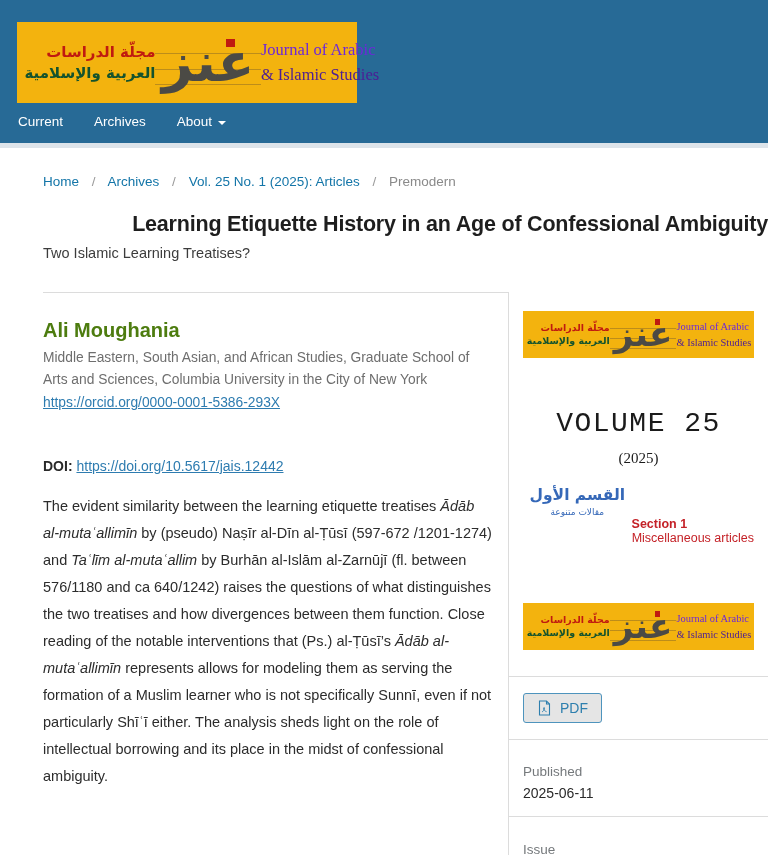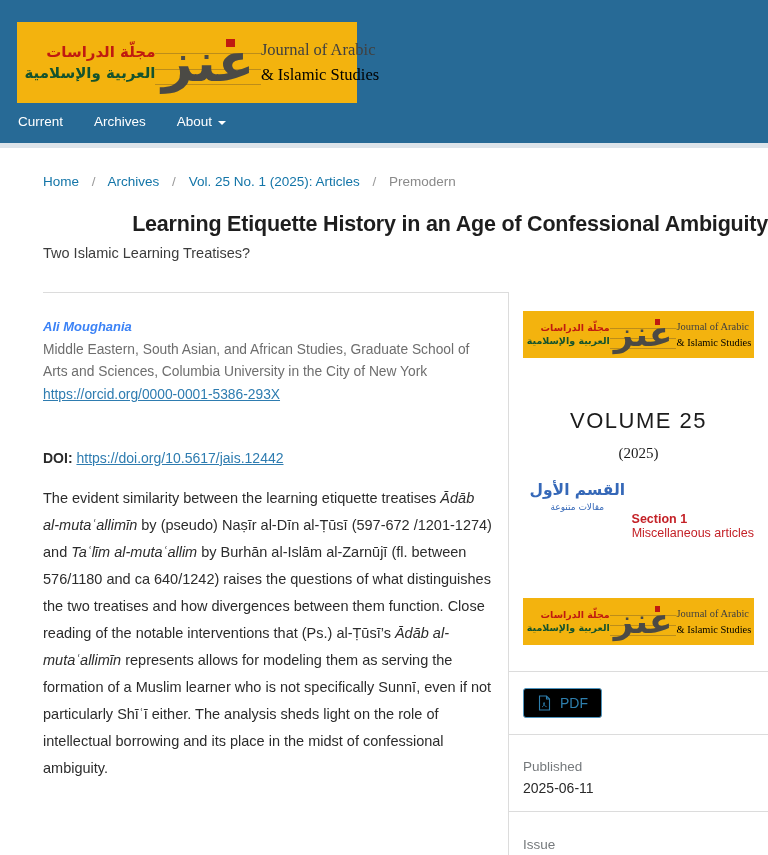--- a/index.html
+++ b/index.html
@@ -24,22 +24,22 @@
   .jais-logo .ar .l1 { color:#c01a10; font-size:1em; font-weight:bold; }
   .jais-logo .ar .l2 { color:#14532d; font-size:1em; font-weight:bold; }
   .jais-logo .callig {
     position:relative; font-family:"DejaVu Sans",sans-serif; direction:rtl;
     color:#4b4a45; font-size:3.6em; line-height:1; font-weight:bold;
     padding:0 .12em; background:
       repeating-linear-gradient(to bottom, transparent 0, transparent 31%, rgba(170,128,30,.75) 31%, rgba(170,128,30,.75) calc(31% + 1px), transparent calc(31% + 1px), transparent 61%, rgba(170,128,30,.75) 61%, rgba(170,128,30,.75) calc(61% + 1px), transparent calc(61% + 1px), transparent 88%, rgba(170,128,30,.75) 88%, rgba(170,128,30,.75) calc(88% + 1px), transparent calc(88% + 1px));
   }
   .jais-logo .callig .dot { position:absolute; top:.06em; right:.48em; width:.16em; height:.16em; background:#c01a10; }
   .jais-logo .en { font-family:"Liberation Serif","DejaVu Serif",serif; line-height:1.5; white-space:nowrap; }
-  .jais-logo .en .l1 { color:#404040; font-size:1.1em; }
-  .jais-logo .en .l2 { color:#000000; font-size:1.1em; }
+  .jais-logo .en .l1 { color:#6d28d9; font-size:1.1em; }
+  .jais-logo .en .l2 { color:#4c1d95; font-size:1.1em; }
 
   
   .main-nav { display:flex; gap:31px; padding:11px 0 0 1px; }
   .main-nav .nav-item { color:#ffffff; font-size:13.5px; text-decoration:none; display:inline-flex; align-items:center; gap:6px; cursor:pointer; }
   .caret { width:0; height:0; border-left:4px solid transparent; border-right:4px solid transparent; border-top:4px solid #fff; display:inline-block; margin-top:2px; }
 
   
   .breadcrumb { margin:26px 0 0 43px; font-size:13.5px; color:#8a8a8a; }
   .breadcrumb a { color:#1375a8; text-decoration:none; cursor:pointer; }
   .breadcrumb .sep { margin:0 9px; color:#9a9a9a; }
@@ -49,49 +49,49 @@
   .title-block { margin:23px 0 0 43px; }
   .article-title { font-size:21.5px; font-weight:bold; color:#1e1e1e; letter-spacing:-.2px;text-align:right; }
   .article-subtitle { font-size:14.5px; color:#3c3c3c; margin-top:8px; }
 
   
   .content-row { display:flex; margin:31px 0 0 43px; align-items:stretch; }
   .main-col { width:465px; border-top:1px solid #dcdcdc; padding:26px 15px 0 0; }
   .side-col { width:260px; border-left:1px solid #dcdcdc; }
 
   
-  .author-name { font-size:13px; font-weight:bold; color:#3b82f6;font-style:italic; }
+  .author-name { font-size:20px; font-weight:bold; color:#4d7c0f; }
   .author-affil { font-size:13.8px; color:#6e6e6e; line-height:21.5px; margin-top:5px; max-width:428px; }
   a.plain-link { color:#2e7cb0; font-size:13.8px; text-decoration:underline; cursor:pointer; }
   .orcid-line { margin-top:1px; line-height:21.5px; }
   .doi-line { margin-top:44px; font-size:14px; }
   .doi-line .lbl { font-weight:bold; color:#2a2a2a; }
   .abstract-heading { margin-top:48px; font-size:16.5px; font-weight:bold; color:#1e1e1e; }
   .abstract-text { margin-top:19px; font-size:14.5px; color:#2c2c2c; line-height:27px; max-width:452px; }
   .abstract-text .it, .keywords .it { font-style:italic; }
 
   
   .side-section { padding:16px 15px 16px 14px; border-bottom:1px solid #dcdcdc; }
   .side-section.last { border-bottom:none; }
   .cover-section { padding-top:19px; padding-bottom:26px; }
   .cover { width:231px; cursor:pointer; }
-  .cover .volume { margin-top:50px; text-align:center; font-family:Liberation Sans, sans-serif; font-size:22px; letter-spacing:1.5px; color:#1b1b1b; }
+  .cover .volume { margin-top:50px; text-align:center; font-family:Liberation Mono, monospace; font-size:28px; letter-spacing:1.5px; color:#1b1b1b; }
   .cover .year { margin-top:11px; text-align:center; font-family:"Liberation Serif","DejaVu Serif",serif; font-size:15px; color:#1b1b1b; }
   .cover .section-row { display:flex; margin-top:19px; min-height:75px; }
   .cover .sec-ar { width:47%; text-align:center; direction:rtl; font-family:"DejaVu Sans",sans-serif; }
   .cover .sec-ar .t { color:#3568b8; font-size:15.5px; font-weight:bold; }
   .cover .sec-ar .s { color:#3568b8; font-size:9px; margin-top:3px; }
   .cover .sec-en { width:53%; padding-top:31px; }
   .cover .sec-en .t { color:#c42127; font-size:12.5px; font-weight:bold; }
   .cover .sec-en .s { color:#c42127; font-size:12.5px;text-align:center; }
   .cover .bottom-banner { margin-top:42px; }
 
   .pdf-button {
     display:inline-flex; align-items:center; gap:8px;
-    border:1px solid #4e94bd; border-radius:3px; background:#000000;
+    border:1px solid #4e94bd; border-radius:3px; background:#e5e5e5;
     color:#2e7fae; font-size:14px; padding:6px 13px; cursor:pointer;
     font-family:"Liberation Sans","DejaVu Sans",sans-serif;
   }
   .pub-section { padding-top:24px; padding-bottom:15px; }
   .side-label { color:#75797c; font-size:13.5px; }
   .side-value { color:#2a2a2a; font-size:14px; margin-top:6px; }
   .issue-section { padding-top:25px; }
 </style>
 </head>
 <body>

